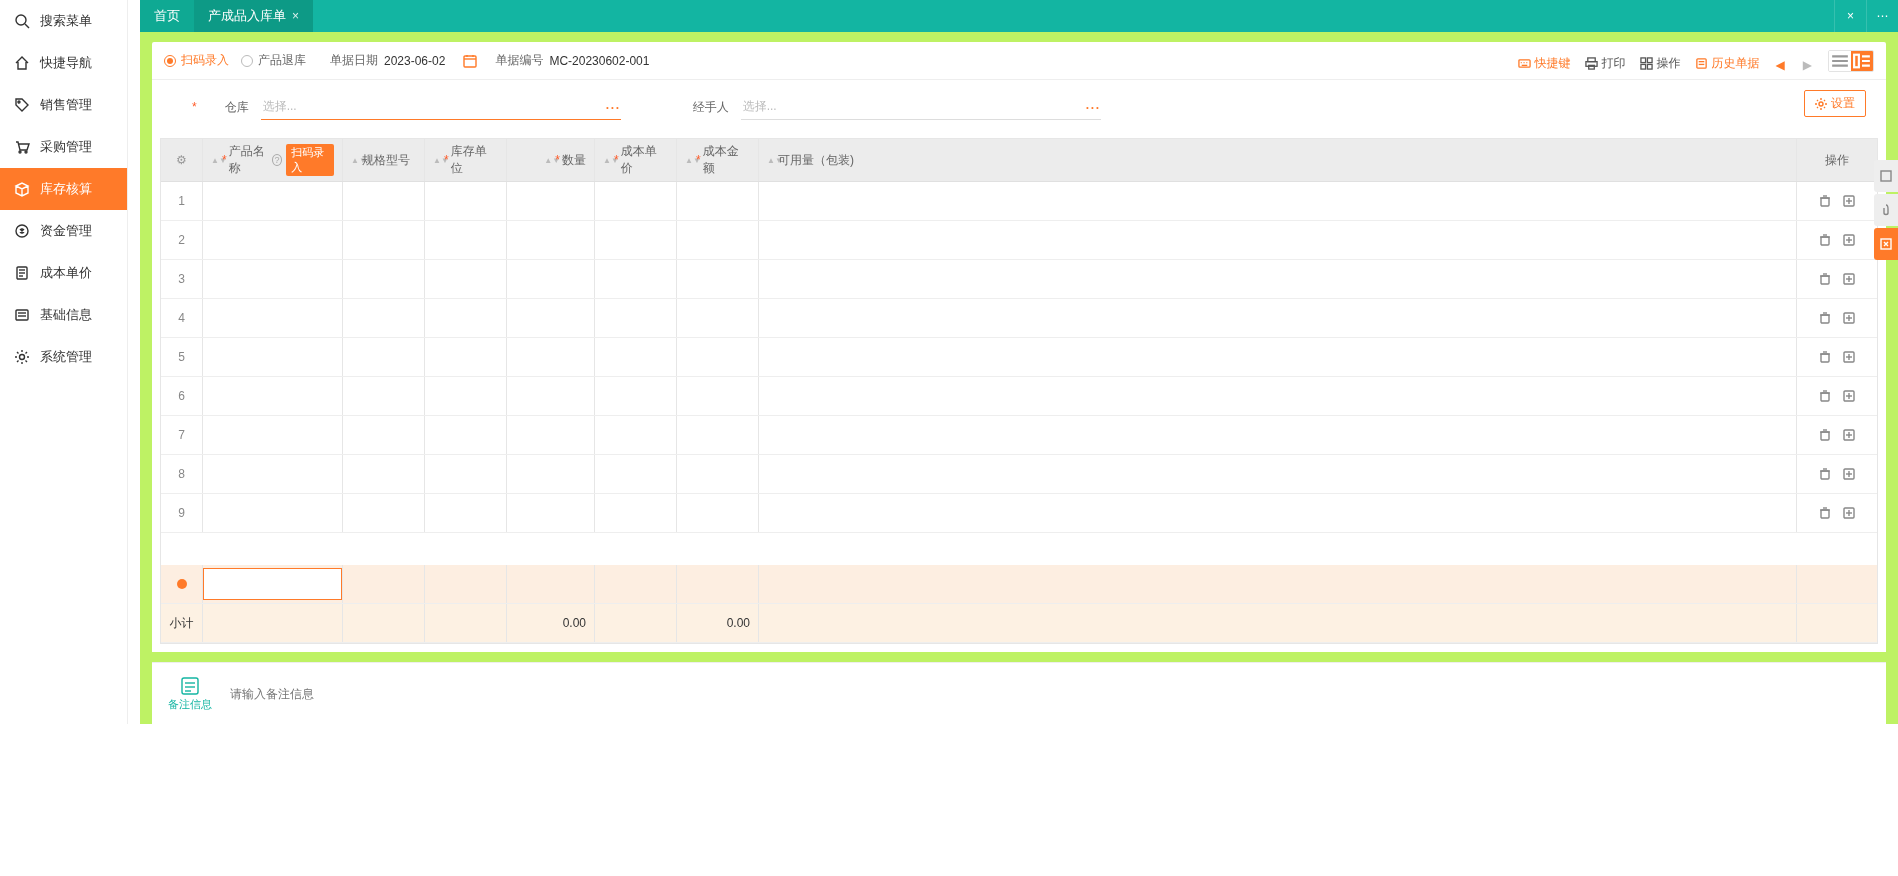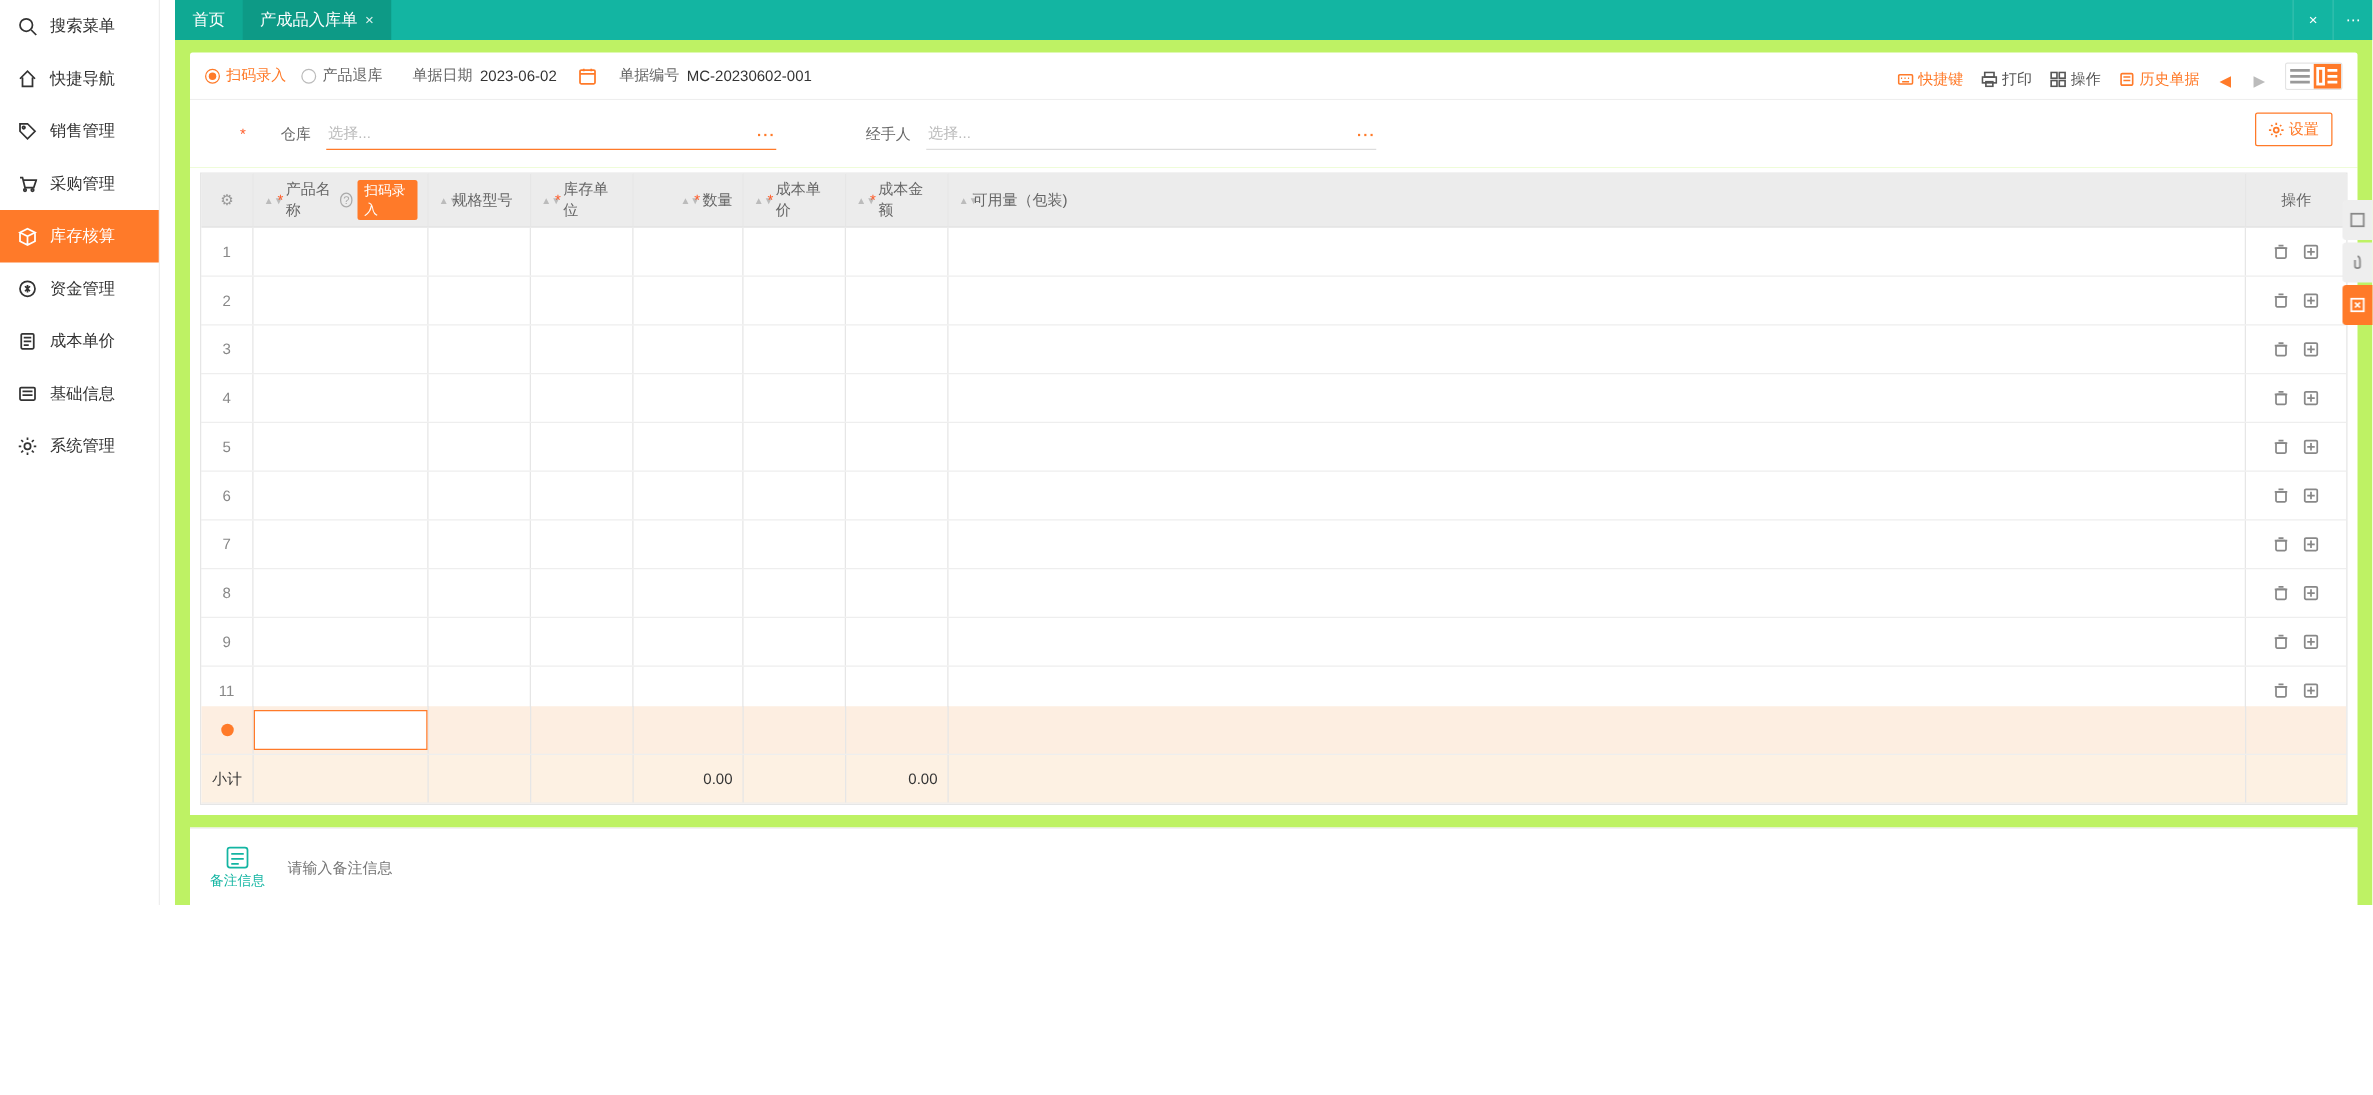--- a/index.html
+++ b/index.html
@@ -554,42 +554,20 @@
                   <line x1="2" y1="4" x2="12" y2="4"></line>
                   <line x1="5" y1="2" x2="9" y2="2"></line>
                 </svg>
                 <svg class="row-ic" viewBox="0 0 14 14">
                   <rect x="2" y="2" width="10" height="10" rx="1"></rect>
                   <line x1="7" y1="4" x2="7" y2="10"></line>
                   <line x1="4" y1="7" x2="10" y2="7"></line>
                 </svg>
               </div>
             </div>
-            <div class="row">
-              <div class="cell num-col">11</div>
-              <div class="cell c-prod"></div>
-              <div class="cell c-spec"></div>
-              <div class="cell c-unit"></div>
-              <div class="cell c-qty"></div>
-              <div class="cell c-cost"></div>
-              <div class="cell c-amt"></div>
-              <div class="cell c-avail"></div>
-              <div class="cell c-ops">
-                <svg class="row-ic" viewBox="0 0 14 14">
-                  <rect x="3" y="4" width="8" height="8" rx="1"></rect>
-                  <line x1="2" y1="4" x2="12" y2="4"></line>
-                  <line x1="5" y1="2" x2="9" y2="2"></line>
-                </svg>
-                <svg class="row-ic" viewBox="0 0 14 14">
-                  <rect x="2" y="2" width="10" height="10" rx="1"></rect>
-                  <line x1="7" y1="4" x2="7" y2="10"></line>
-                  <line x1="4" y1="7" x2="10" y2="7"></line>
-                </svg>
-              </div>
-            </div>
           </div>
 
         <div class="row editing-row">
           <div class="cell num-col">
               <span class="edit-dot"></span>
             </div>
           <div class="cell c-prod">
               <input type="text" style="">
             </div>
           <div class="cell c-spec"></div>

